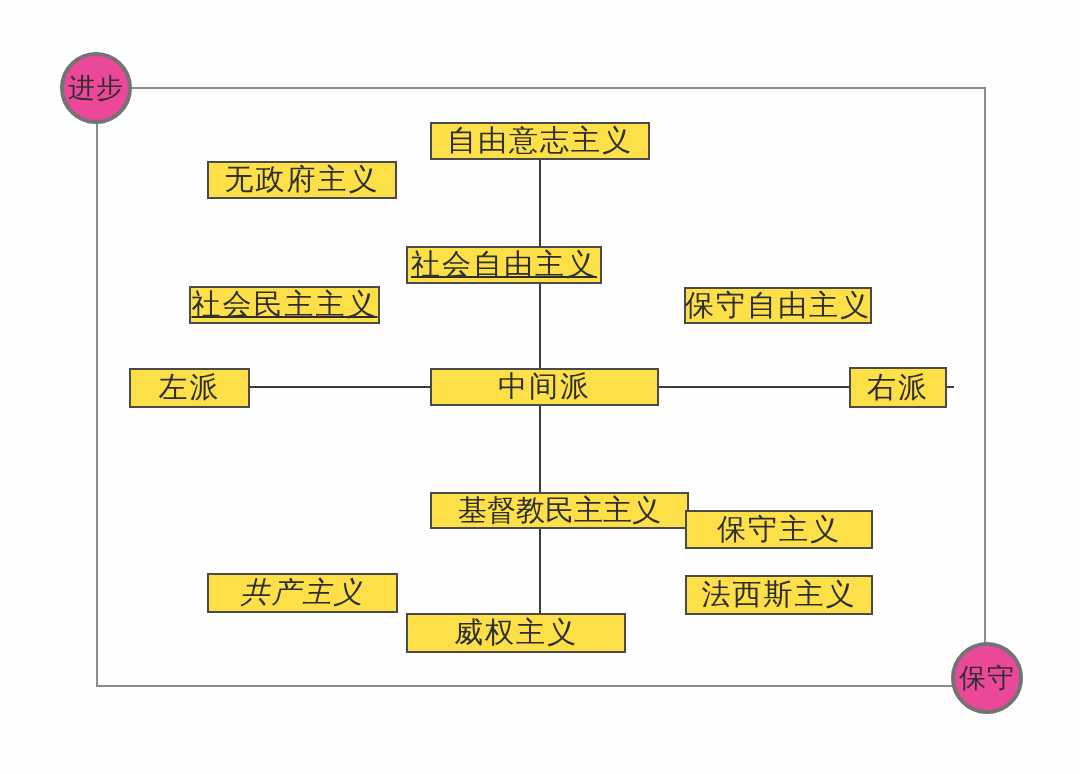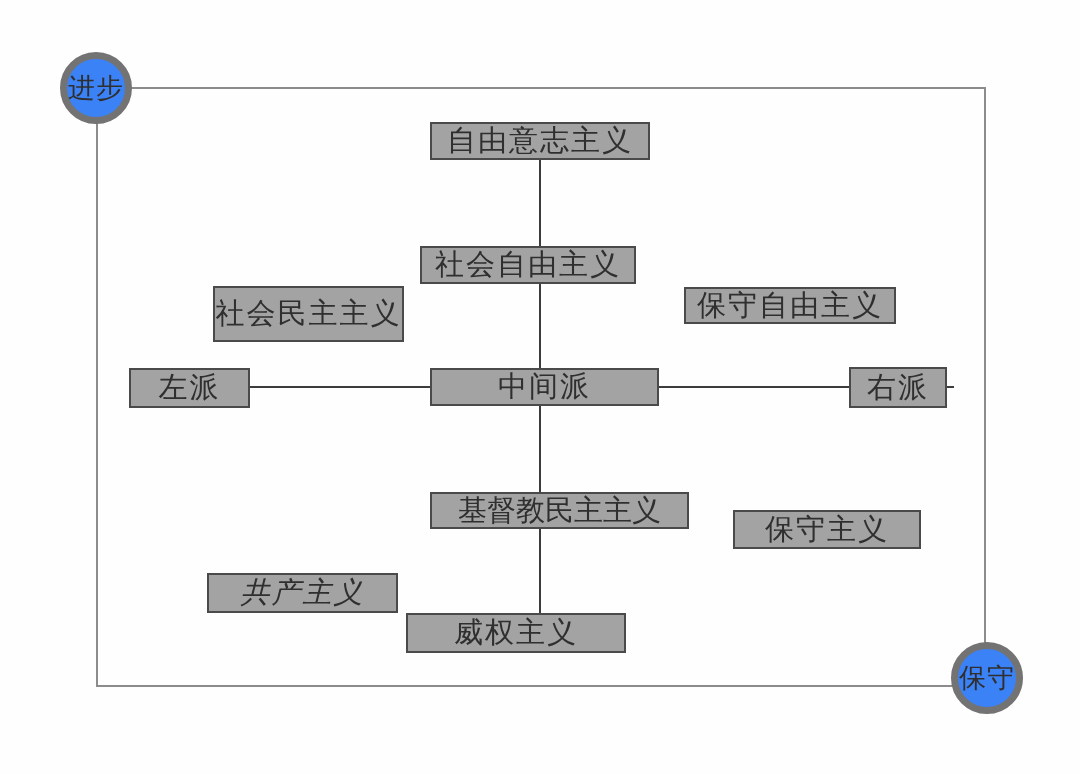--- a/index.html
+++ b/index.html
@@ -37,50 +37,50 @@
   .v2 { top: 283px; height: 85px; }
   .v3 { top: 405px; height: 87px; }
   .v4 { top: 528px; height: 86px; }
   .h-left  { left: 228px; width: 202px; }
   .h-right { left: 650px; width: 199px; }
   .h-stub  { left: 946px; width: 8px; }
   
   .node {
     position: absolute;
     border: 2px solid #4a4a4a;
-    background: #a3a3a3;
+    background: #fde047;
     display: flex;
     align-items: center;
     justify-content: center;
     font-size: 29px;
     letter-spacing: 2px;
     box-sizing: border-box;
     white-space: nowrap;
   }
   .n-lib  { left: 430px; top: 122px; width: 220px; height: 38px; }
   .n-ana  { left: 207px; top: 161px; width: 190px; height: 38px; }
-  .n-soli { left: 420px; top: 246px; width: 216px; height: 38px; }
-  .n-sode { left: 213px; top: 286px; width: 191px; height: 56px; }
-  .n-coli { left: 684px; top: 287px; width: 212px; height: 37px; }
+  .n-soli { left: 406px; top: 246px; width: 196px; height: 38px; text-decoration: underline; }
+  .n-sode { left: 189px; top: 286px; width: 191px; height: 38px; text-decoration: underline; }
+  .n-coli { left: 684px; top: 287px; width: 188px; height: 37px; }
   .n-left { left: 129px; top: 368px; width: 121px;  height: 40px; }
   .n-cen  { left: 430px; top: 368px; width: 229px; height: 38px; }
   .n-right{ left: 849px; top: 367px; width: 98px;  height: 41px; }
   .n-chde { left: 430px; top: 492px; width: 259px; height: 37px; letter-spacing: 0px; }
-  .n-cons { left: 685px; top: 510px; width: 188px; height: 39px; margin-left: 48px; }
+  .n-cons { left: 685px; top: 510px; width: 188px; height: 39px; }
   .n-comm { left: 207px; top: 573px; width: 191px; height: 40px; font-style: italic; }
   .n-fasc { left: 685px; top: 575px; width: 188px; height: 40px; }
   .n-auth { left: 406px; top: 613px; width: 220px; height: 40px; }
   
   .pole {
     position: absolute;
     width: 72px;
     height: 72px;
-    border: 7px solid #737373;
+    border: 4px solid #737373;
     border-radius: 50%;
-    background: #3b82f6;
+    background: #ec4899;
     display: flex;
     align-items: center;
     justify-content: center;
     font-size: 27px;
     letter-spacing: 1px;
     box-sizing: border-box;
   }
   .pole-progressive  { left: 60px;  top: 52px;  }
   .pole-conservative { left: 951px; top: 642px; }
 </style>
@@ -93,27 +93,29 @@
 
   <div class="line v v1"></div>
   <div class="line v v2"></div>
   <div class="line v v3"></div>
   <div class="line v v4"></div>
   <div class="line h h-left"></div>
   <div class="line h h-right"></div>
   <div class="line h h-stub"></div>
 
   <div class="node n-lib">自由意志主义</div>
+  <div class="node n-ana">无政府主义</div>
   <div class="node n-soli">社会自由主义</div>
   <div class="node n-sode">社会民主主义</div>
   <div class="node n-coli">保守自由主义</div>
   <div class="node n-left">左派</div>
   <div class="node n-cen">中间派</div>
   <div class="node n-right">右派</div>
   <div class="node n-chde">基督教民主主义</div>
   <div class="node n-cons">保守主义</div>
   <div class="node n-comm">共产主义</div>
+  <div class="node n-fasc">法西斯主义</div>
   <div class="node n-auth">威权主义</div>
 
   <div class="pole pole-progressive">进步</div>
   <div class="pole pole-conservative">保守</div>
 
 </div>
 
 </body></html>

